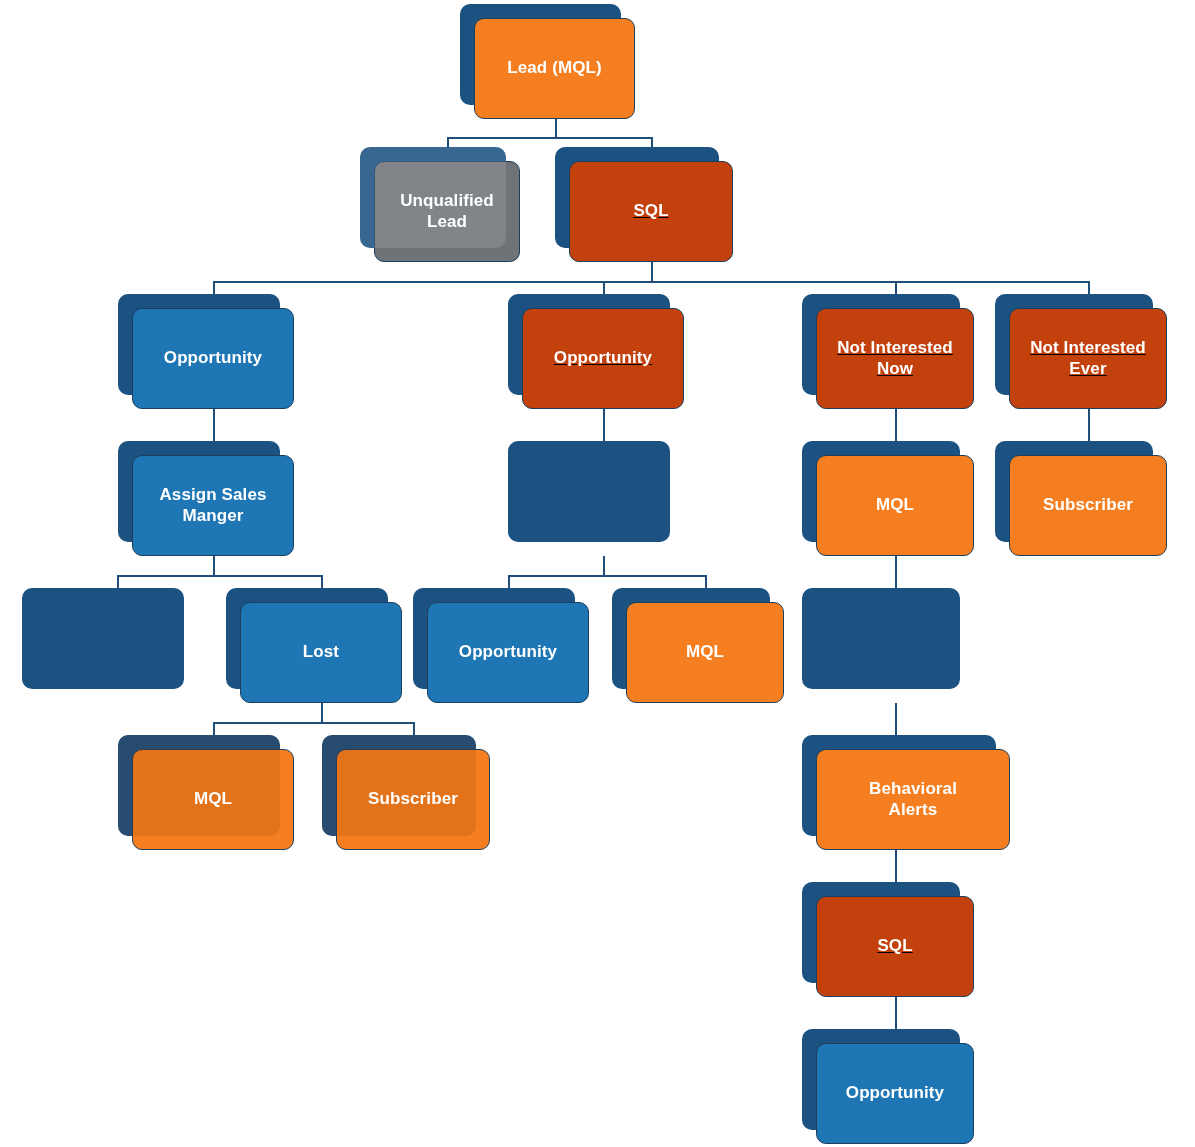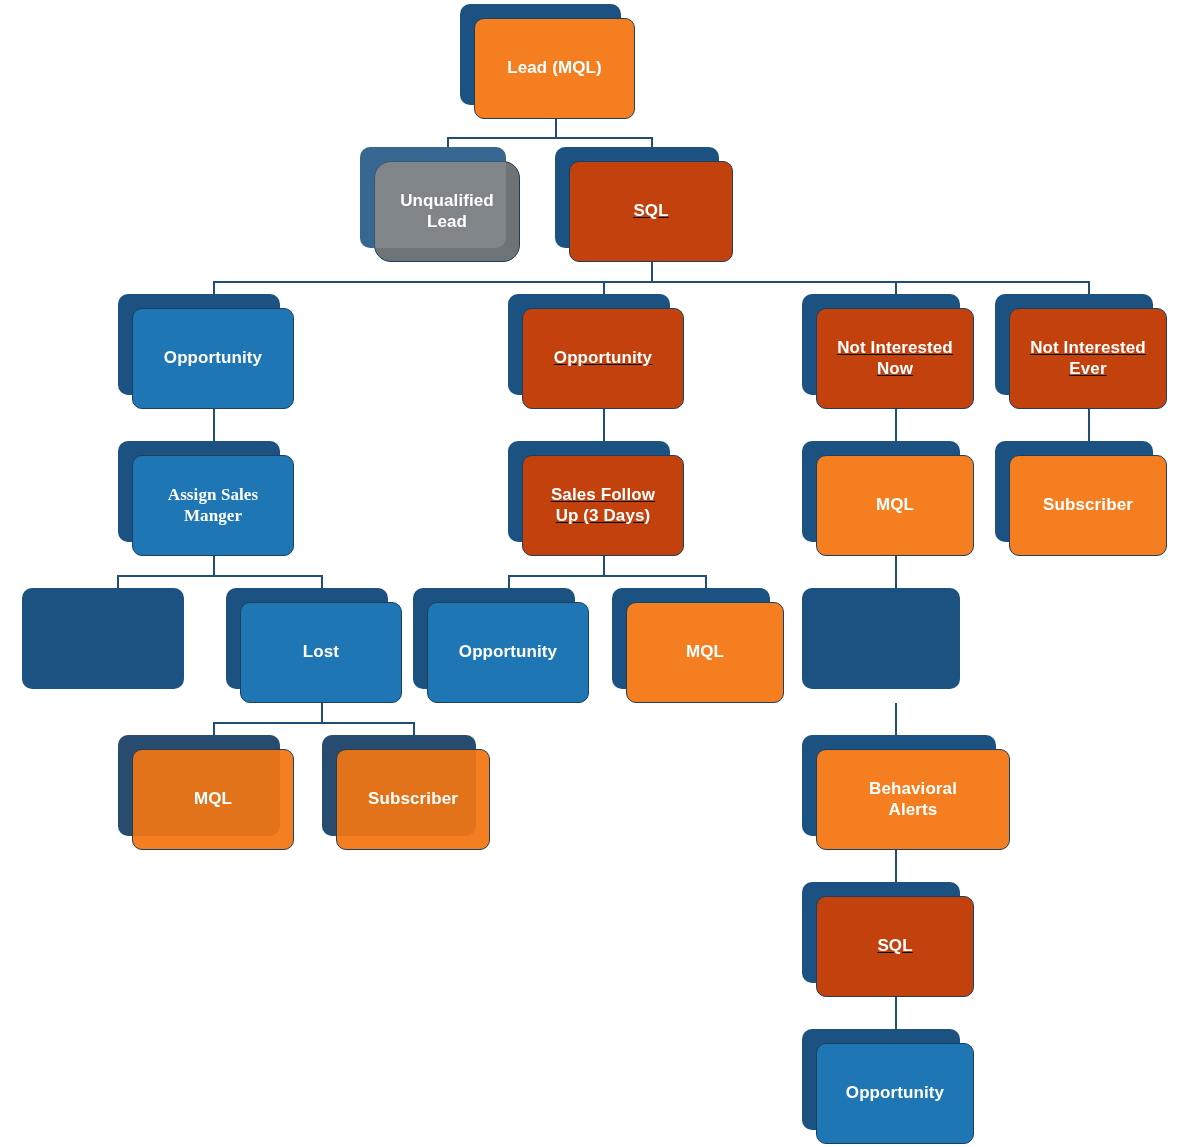--- a/index.html
+++ b/index.html
@@ -73,21 +73,21 @@
     letter-spacing: 0.1px;
     padding: 0 8px;
     white-space: pre-line;
   }
 
   
   .c-orange .front { background: #F57F20; }
   .c-orange .overlay { background: rgba(120, 45, 0, 0.14); }
   .c-teal   .front { background: #c2410c; text-decoration: underline; }
   .c-blue   .front { background: #1F76B4; }
-  .c-grey   .front { background: #6D7377; border-radius: 17px; }
+  .c-grey   .front { background: #6D7377; }
   .c-grey   .overlay { background: rgba(255, 255, 255, 0.13); }
 </style>
 </head>
 <body>
 
 <div id="canvas">
   <div id="connector-layer">
       <div class="conn v" style="left: 555px; top: 119px; height: 17.64px;"></div>
       <div class="conn h" style="left: 447px; top: 137px; width: 204px;"></div>
       <div class="conn v" style="left: 447px; top: 137px; height: 24.36px;"></div>
@@ -159,33 +159,29 @@
 Now</span>
         </div>
       </div>
       <div class="node c-teal" style="left: 995px; top: 294px; width: 172px; height: 115px;">
         <div class="back"></div>
         <div class="front">
           <span class="label">Not Interested
 Ever</span>
         </div>
       </div>
-      <div class="node c-blue" style="left: 118px; top: 441px; width: 176px; height: 115px; font-family: Liberation Serif, serif;">
+      <div class="node c-blue" style="left: 118px; top: 441px; width: 176px; height: 115px;">
         <div class="back"></div>
         <div class="front">
           <span class="label">Assign Sales
 Manger</span>
         </div>
       </div>
       <div class="node c-teal" style="left: 508px; top: 441px; width: 176px; height: 115px;">
         <div class="back"></div>
-        <div class="front">
-          <span class="label">Sales Follow
-Up (3 Days)</span>
-        </div>
       </div>
       <div class="node c-orange" style="left: 802px; top: 441px; width: 172px; height: 115px;">
         <div class="back"></div>
         <div class="front">
           <span class="label">MQL</span>
         </div>
       </div>
       <div class="node c-orange" style="left: 995px; top: 441px; width: 172px; height: 115px;">
         <div class="back"></div>
         <div class="front">

